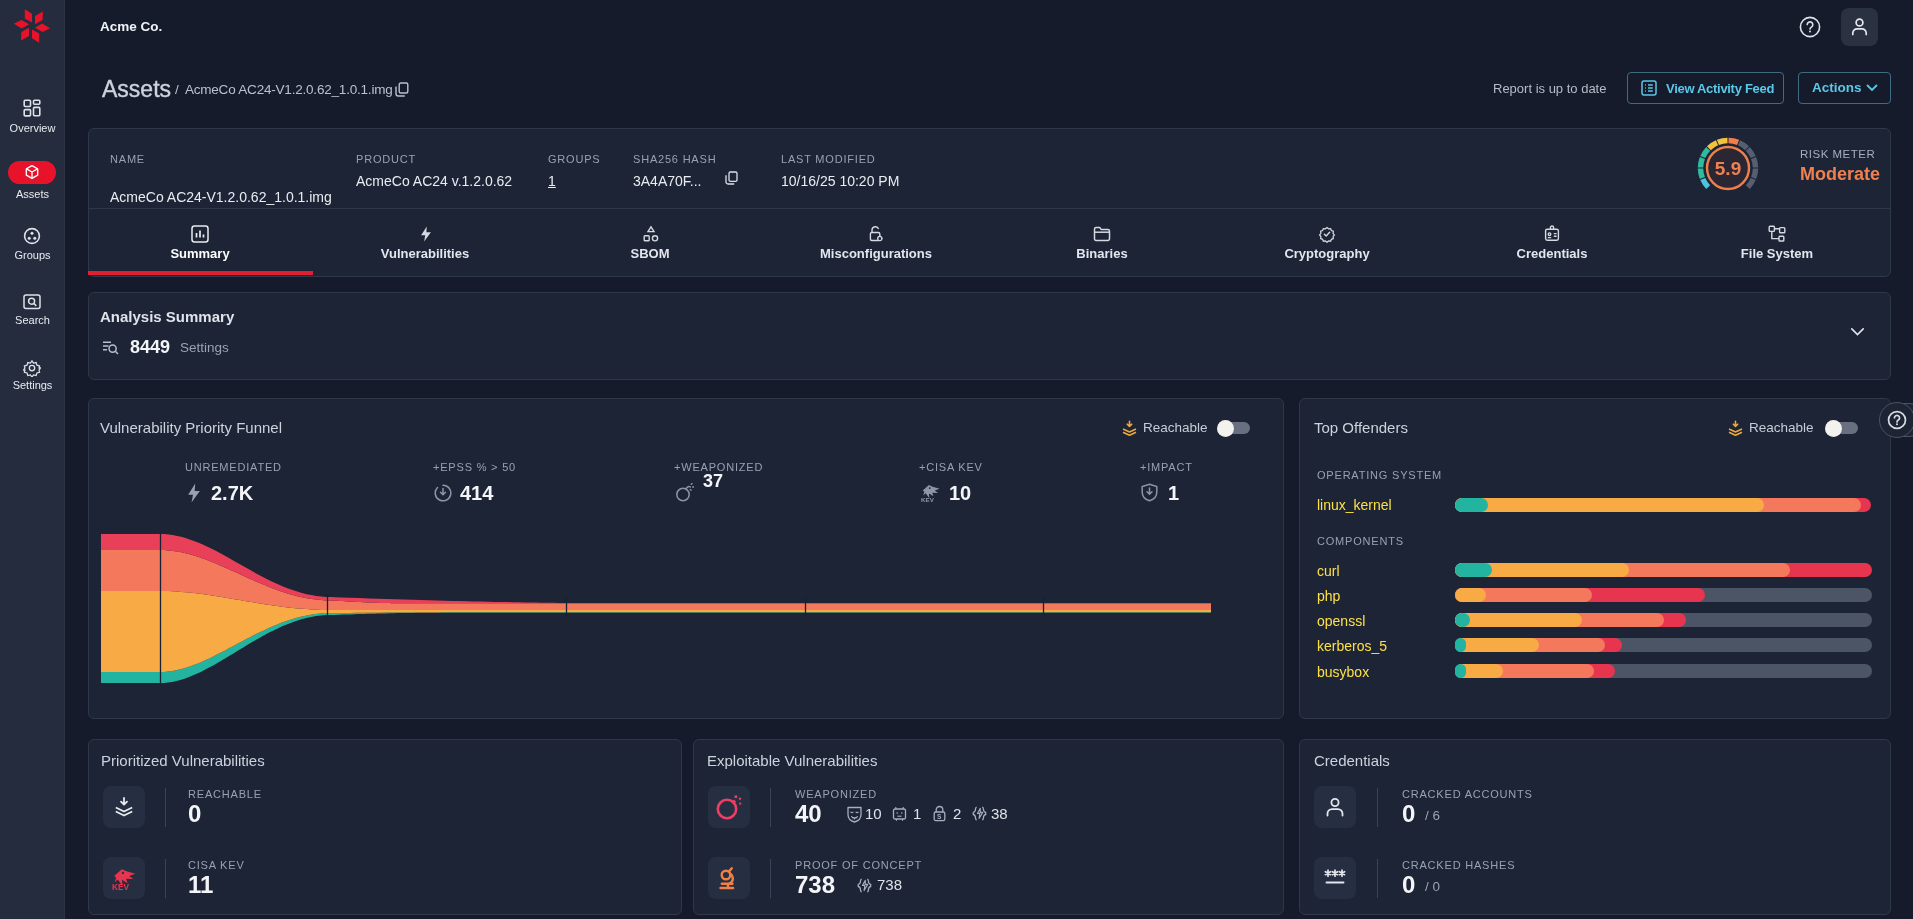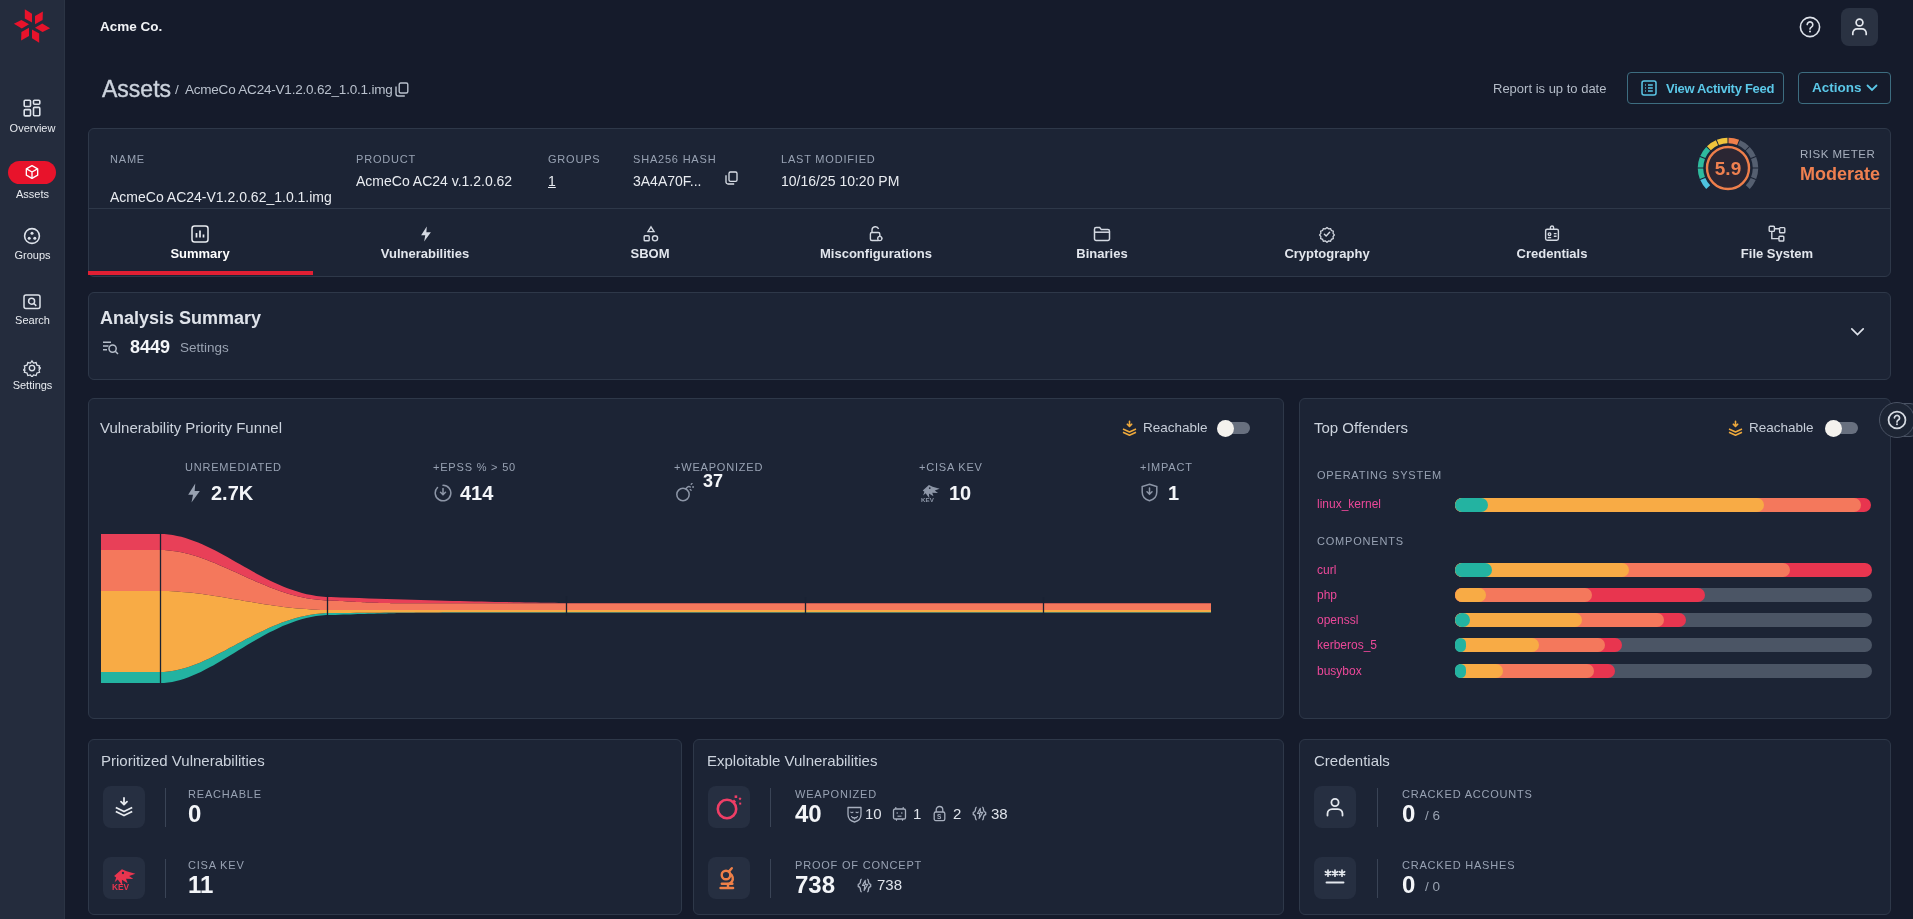--- a/index.html
+++ b/index.html
@@ -3,21 +3,21 @@
 <meta charset="utf-8">
 <style>
 *{margin:0;padding:0;box-sizing:border-box}
 html,body{width:1913px;height:919px;overflow:hidden}
 body{background:#151b2b;font-family:"Liberation Sans",sans-serif;position:relative}
 .abs{position:absolute}
 .card{position:absolute;background:#1c2435;border:1px solid #2e3849;border-radius:6px}
 .lbl{font-size:11px;color:#98a2b3;letter-spacing:.8px;position:absolute;white-space:nowrap}
 .val{font-size:14px;color:#e9ecf1;position:absolute;white-space:nowrap}
 .ttl{font-size:15px;font-weight:normal;color:#ccd3dd;position:absolute;white-space:nowrap}
-.link{font-size:12px;color:#ec4899;position:absolute;white-space:nowrap}
+.link{font-size:14px;color:#fde047;position:absolute;white-space:nowrap}
 .bignum{font-weight:bold;color:#f3f5f8;position:absolute;white-space:nowrap}
 .tog{position:absolute;width:29px;height:12px;border-radius:6px;background:#68707f}
 .tog:after{content:"";position:absolute;left:-4px;top:-2.5px;width:17px;height:17px;border-radius:9px;background:#f4f2ee}
 .tile{position:absolute;width:42px;height:42px;border-radius:8px;background:#262f41;display:flex;align-items:center;justify-content:center}
 .vdiv{position:absolute;width:1px;background:#3a4456}
 .bar{position:absolute;height:14px;border-radius:7px;background:#4b5565}
 .seg{position:absolute;height:14px;border-radius:7px;top:0}
 .tabicon{position:absolute;top:225px;width:18px;height:18px}
 .tablbl{position:absolute;top:246px;font-size:13px;font-weight:bold;color:#e2e6ed;white-space:nowrap;transform:translateX(-50%)}
 svg{display:block}
@@ -221,21 +221,21 @@
       <rect x="1.2" y="1.2" width="5.2" height="5.2" rx="0.8"></rect>
       <rect x="11.6" y="2.6" width="5.2" height="5.2" rx="0.8"></rect>
       <rect x="11" y="11.2" width="4.8" height="4.8" rx="0.8"></rect>
       <path d="M6.4 3.8 h5.2 M3.8 6.4 V13.6 h7.2"></path>
     </svg>
 </div>
 <div class="tablbl" style="left:1777px">File System</div>
 <div class="abs" style="left:88px;top:271px;width:225px;height:4px;background:#e01f33"></div>
 
 <div class="card" style="left:88px;top:292px;width:1803px;height:88px"></div>
-<div class="abs" style="left:100px;top:308px;font-size:18px;font-weight:bold;color:#dfe3ea">Analysis Summary</div>
+<div class="abs" style="left:100px;top:308px;font-size:15px;font-weight:bold;color:#dfe3ea">Analysis Summary</div>
 <div class="abs" style="left:102px;top:339px;width:17px;height:17px">
 <svg width="17" height="17" viewBox="0 0 17 17" fill="none" stroke="#b7bfcb" stroke-width="1.5">
       <path d="M1 3.2 h8 M1 7 h5.5 M1 10.8 h4"></path>
       <circle cx="10.6" cy="9.6" r="3.6"></circle>
       <path d="M13.3 12.3 L16 15"></path>
     </svg>
 </div>
 <div class="bignum" style="left:130px;top:337px;font-size:18px">8449</div>
 <div class="abs" style="left:180px;top:340px;font-size:13.5px;color:#9aa3b2">Settings</div>
 <div class="abs" style="left:1850px;top:327px">

